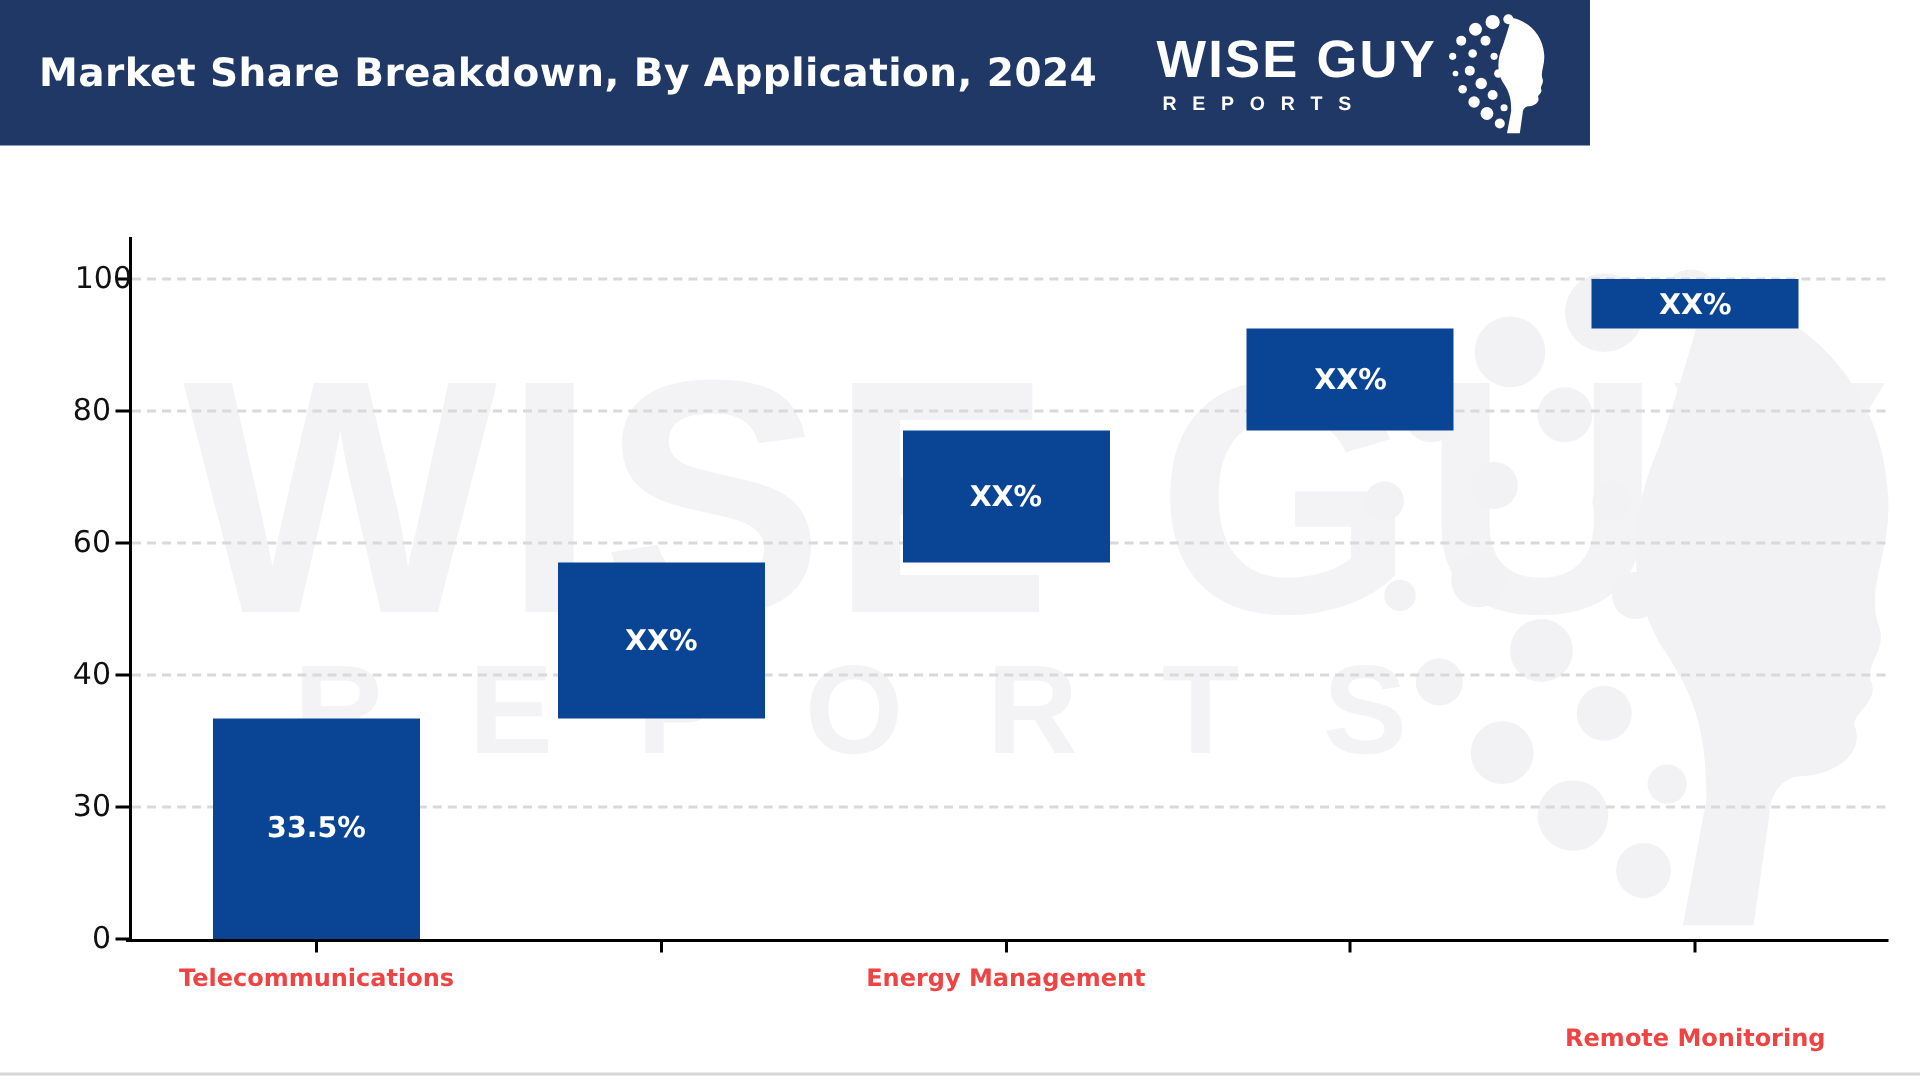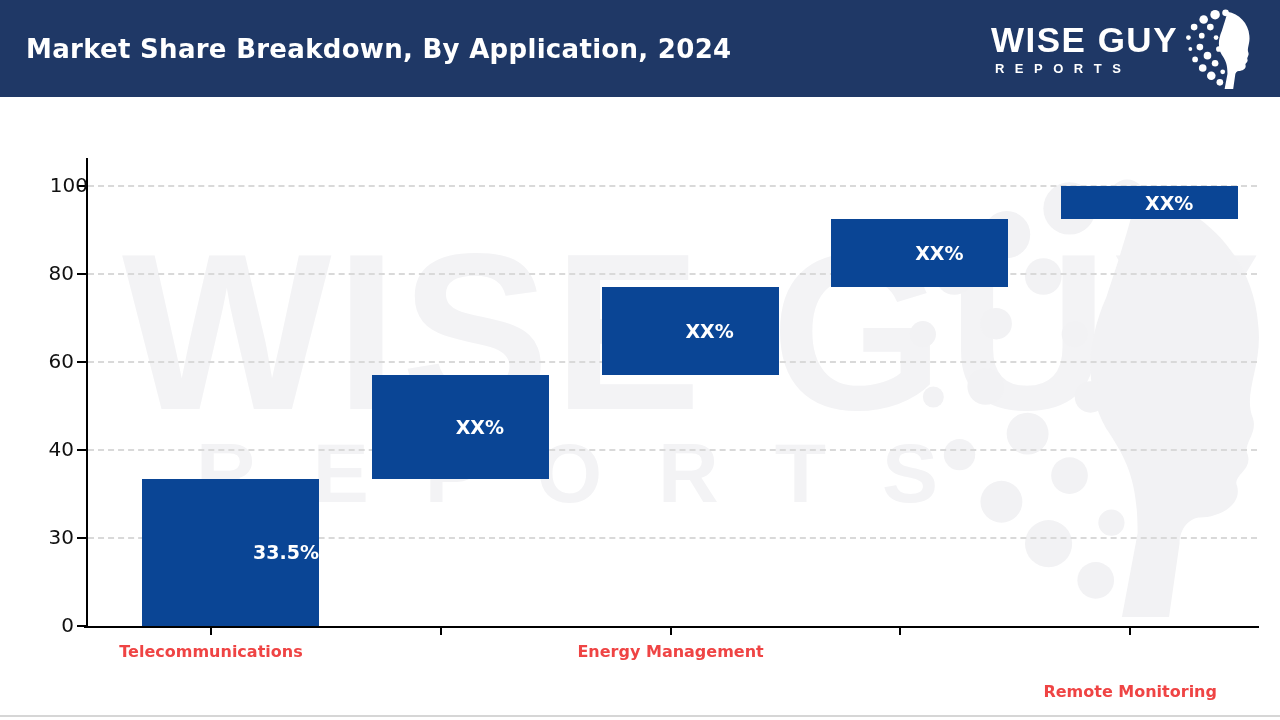--- a/index.html
+++ b/index.html
@@ -1,21 +1,21 @@
 <!DOCTYPE html>
 <html><head>
 <meta charset="utf-8">
 <style>
   html,body{margin:0;padding:0;}
   body{
     width:1280px;height:720px;overflow:hidden;background:#ffffff;
     font-family:"DejaVu Sans",sans-serif;position:relative;
   }
   .header{
-    position:absolute;left:0;top:0;width:1280px;height:97px;
+    position:absolute;left:0;top:0;width:1060px;height:97px;
     background:#1f3866;display:flex;align-items:center;justify-content:space-between;
     padding:0 26px;box-sizing:border-box;z-index:5;
   }
   .title{
     color:#ffffff;font-size:26px;font-weight:bold;margin:0;letter-spacing:.3px;
     font-family:"DejaVu Sans",sans-serif;
   }
   .logo{display:flex;align-items:center;}
   .logo-text{display:flex;flex-direction:column;align-items:flex-start;color:#ffffff;margin-right:2px;}
   .logo-line1{
@@ -43,21 +43,20 @@
   #plot .gridline{position:absolute;height:0;border-top:2px dashed #d9d9d9;}
   #plot .spine{position:absolute;background:#000;}
   #plot .tick{position:absolute;background:#000;}
   #plot .ytick-label{
     position:absolute;text-align:right;font-size:20px;color:#111;
     font-family:"DejaVu Sans",sans-serif;
   }
   #plot .bar{
     position:absolute;display:flex;align-items:center;justify-content:center;
     overflow:hidden;
-    padding-left:39px;
   }
   #plot .bar-label{
     color:#ffffff;font-size:19px;font-weight:bold;font-family:"DejaVu Sans",sans-serif;
   }
   #plot .xlabel{
     position:absolute;text-align:center;font-size:16px;font-weight:bold;color:#ef4444;
     white-space:pre-line;line-height:21px;font-family:"DejaVu Sans",sans-serif;
   }
   .bottom-line{position:absolute;left:0;top:715px;width:1280px;height:2px;background:#d6d6d6;z-index:5;}
 </style>
@@ -138,21 +137,21 @@
       <div class="tick" style="left: 77px; top: 440px; width: 9px; height: 2px; background: rgb(0, 0, 0);"></div>
       <div class="ytick-label" style="left: 22px; top: 428px; width: 52px;">30</div>
       <div class="tick" style="left: 77px; top: 352px; width: 9px; height: 2px; background: rgb(0, 0, 0);"></div>
       <div class="ytick-label" style="left: 22px; top: 340px; width: 52px;">40</div>
       <div class="tick" style="left: 77px; top: 264px; width: 9px; height: 2px; background: rgb(0, 0, 0);"></div>
       <div class="ytick-label" style="left: 22px; top: 252px; width: 52px;">60</div>
       <div class="tick" style="left: 77px; top: 176px; width: 9px; height: 2px; background: rgb(0, 0, 0);"></div>
       <div class="ytick-label" style="left: 22px; top: 164px; width: 52px;">80</div>
       <div class="tick" style="left: 77px; top: 88px; width: 9px; height: 2px; background: rgb(0, 0, 0);"></div>
       <div class="ytick-label" style="left: 36px; top: 76px; width: 52px;">100</div>
-      <div class="bar" style="left: 142px; top: 381.6px; width: 138px; height: 147.4px; background: rgb(10, 69, 149); justify-content: flex-end;">
+      <div class="bar" style="left: 142px; top: 381.6px; width: 138px; height: 147.4px; background: rgb(10, 69, 149);">
         <span class="bar-label" style="color: rgb(255, 255, 255);">33.5%</span>
       </div>
       <div class="tick" style="left: 210px; top: 531px; width: 2px; height: 7px; background: rgb(0, 0, 0);"></div>
       <div class="xlabel" style="left: 91px; top: 544px; width: 240px;">Telecommunications</div>
       <div class="bar" style="left: 371.8px; top: 278.2px; width: 138px; height: 103.4px; background: rgb(10, 69, 149);">
         <span class="bar-label" style="color: rgb(255, 255, 255);">XX%</span>
       </div>
       <div class="tick" style="left: 439.8px; top: 531px; width: 2px; height: 7px; background: rgb(0, 0, 0);"></div>
       <div class="bar" style="left: 601.6px; top: 190.2px; width: 138px; height: 88px; background: rgb(10, 69, 149);">
         <span class="bar-label" style="color: rgb(255, 255, 255);">XX%</span>

